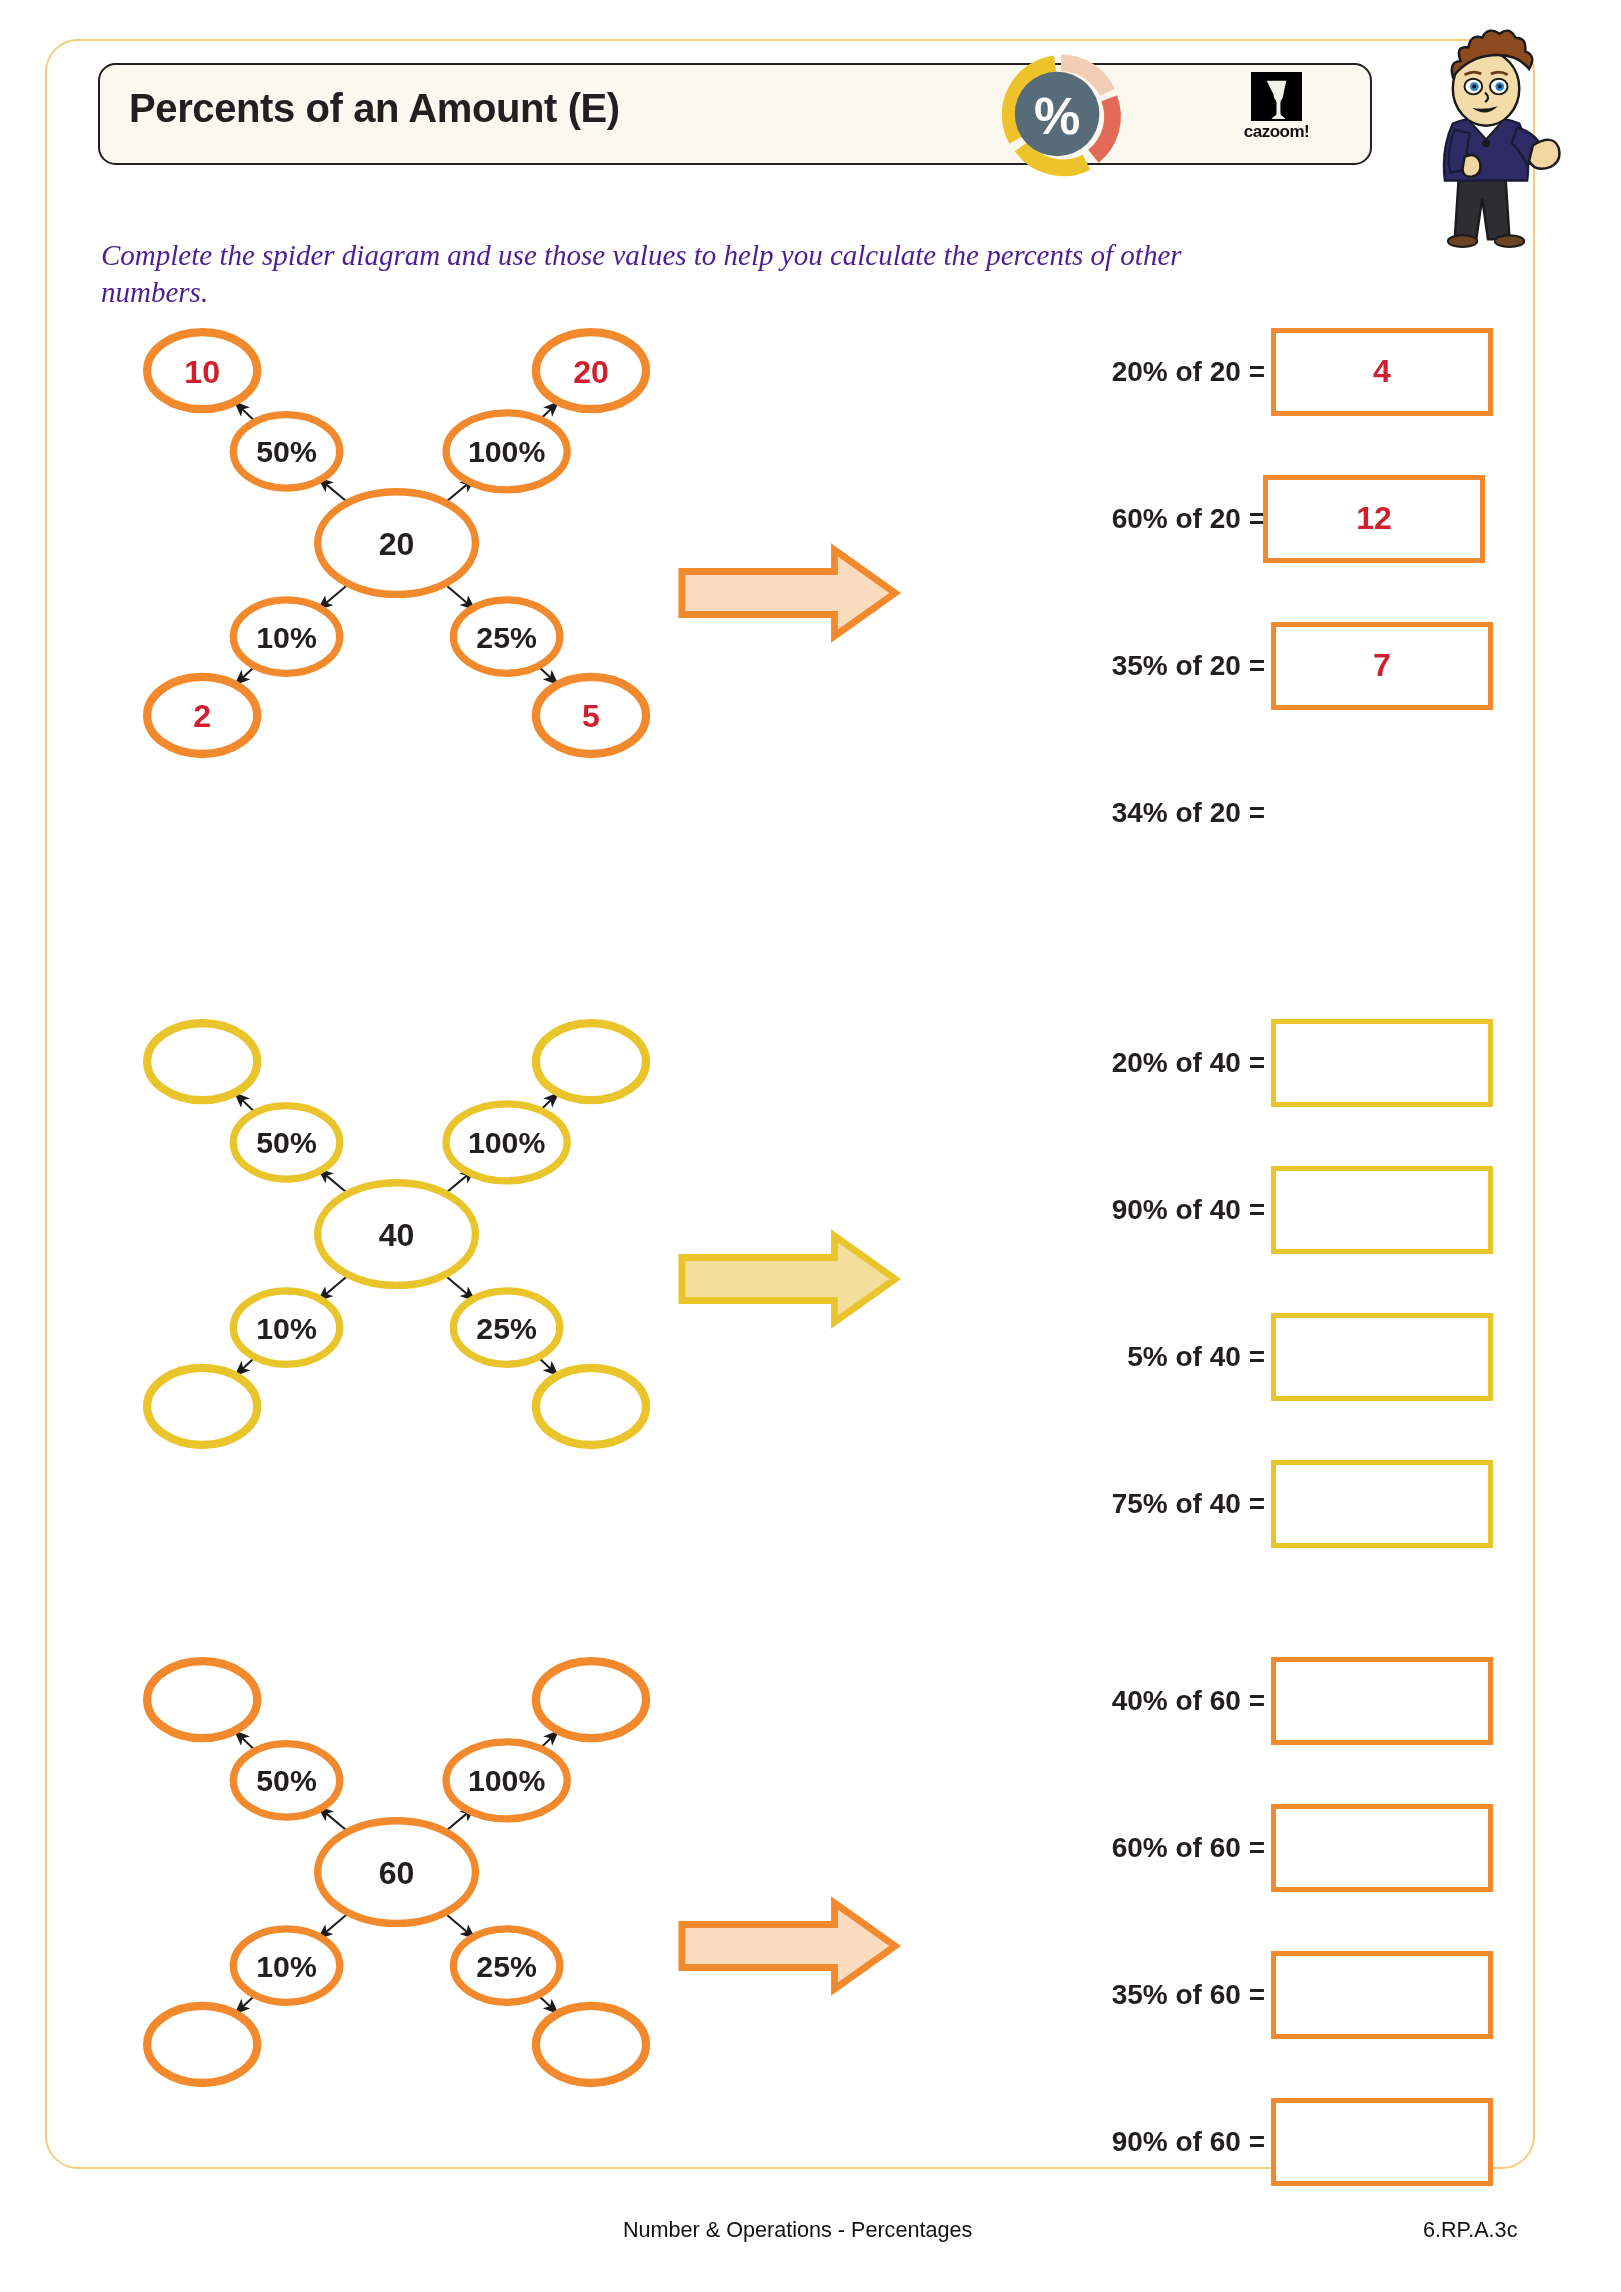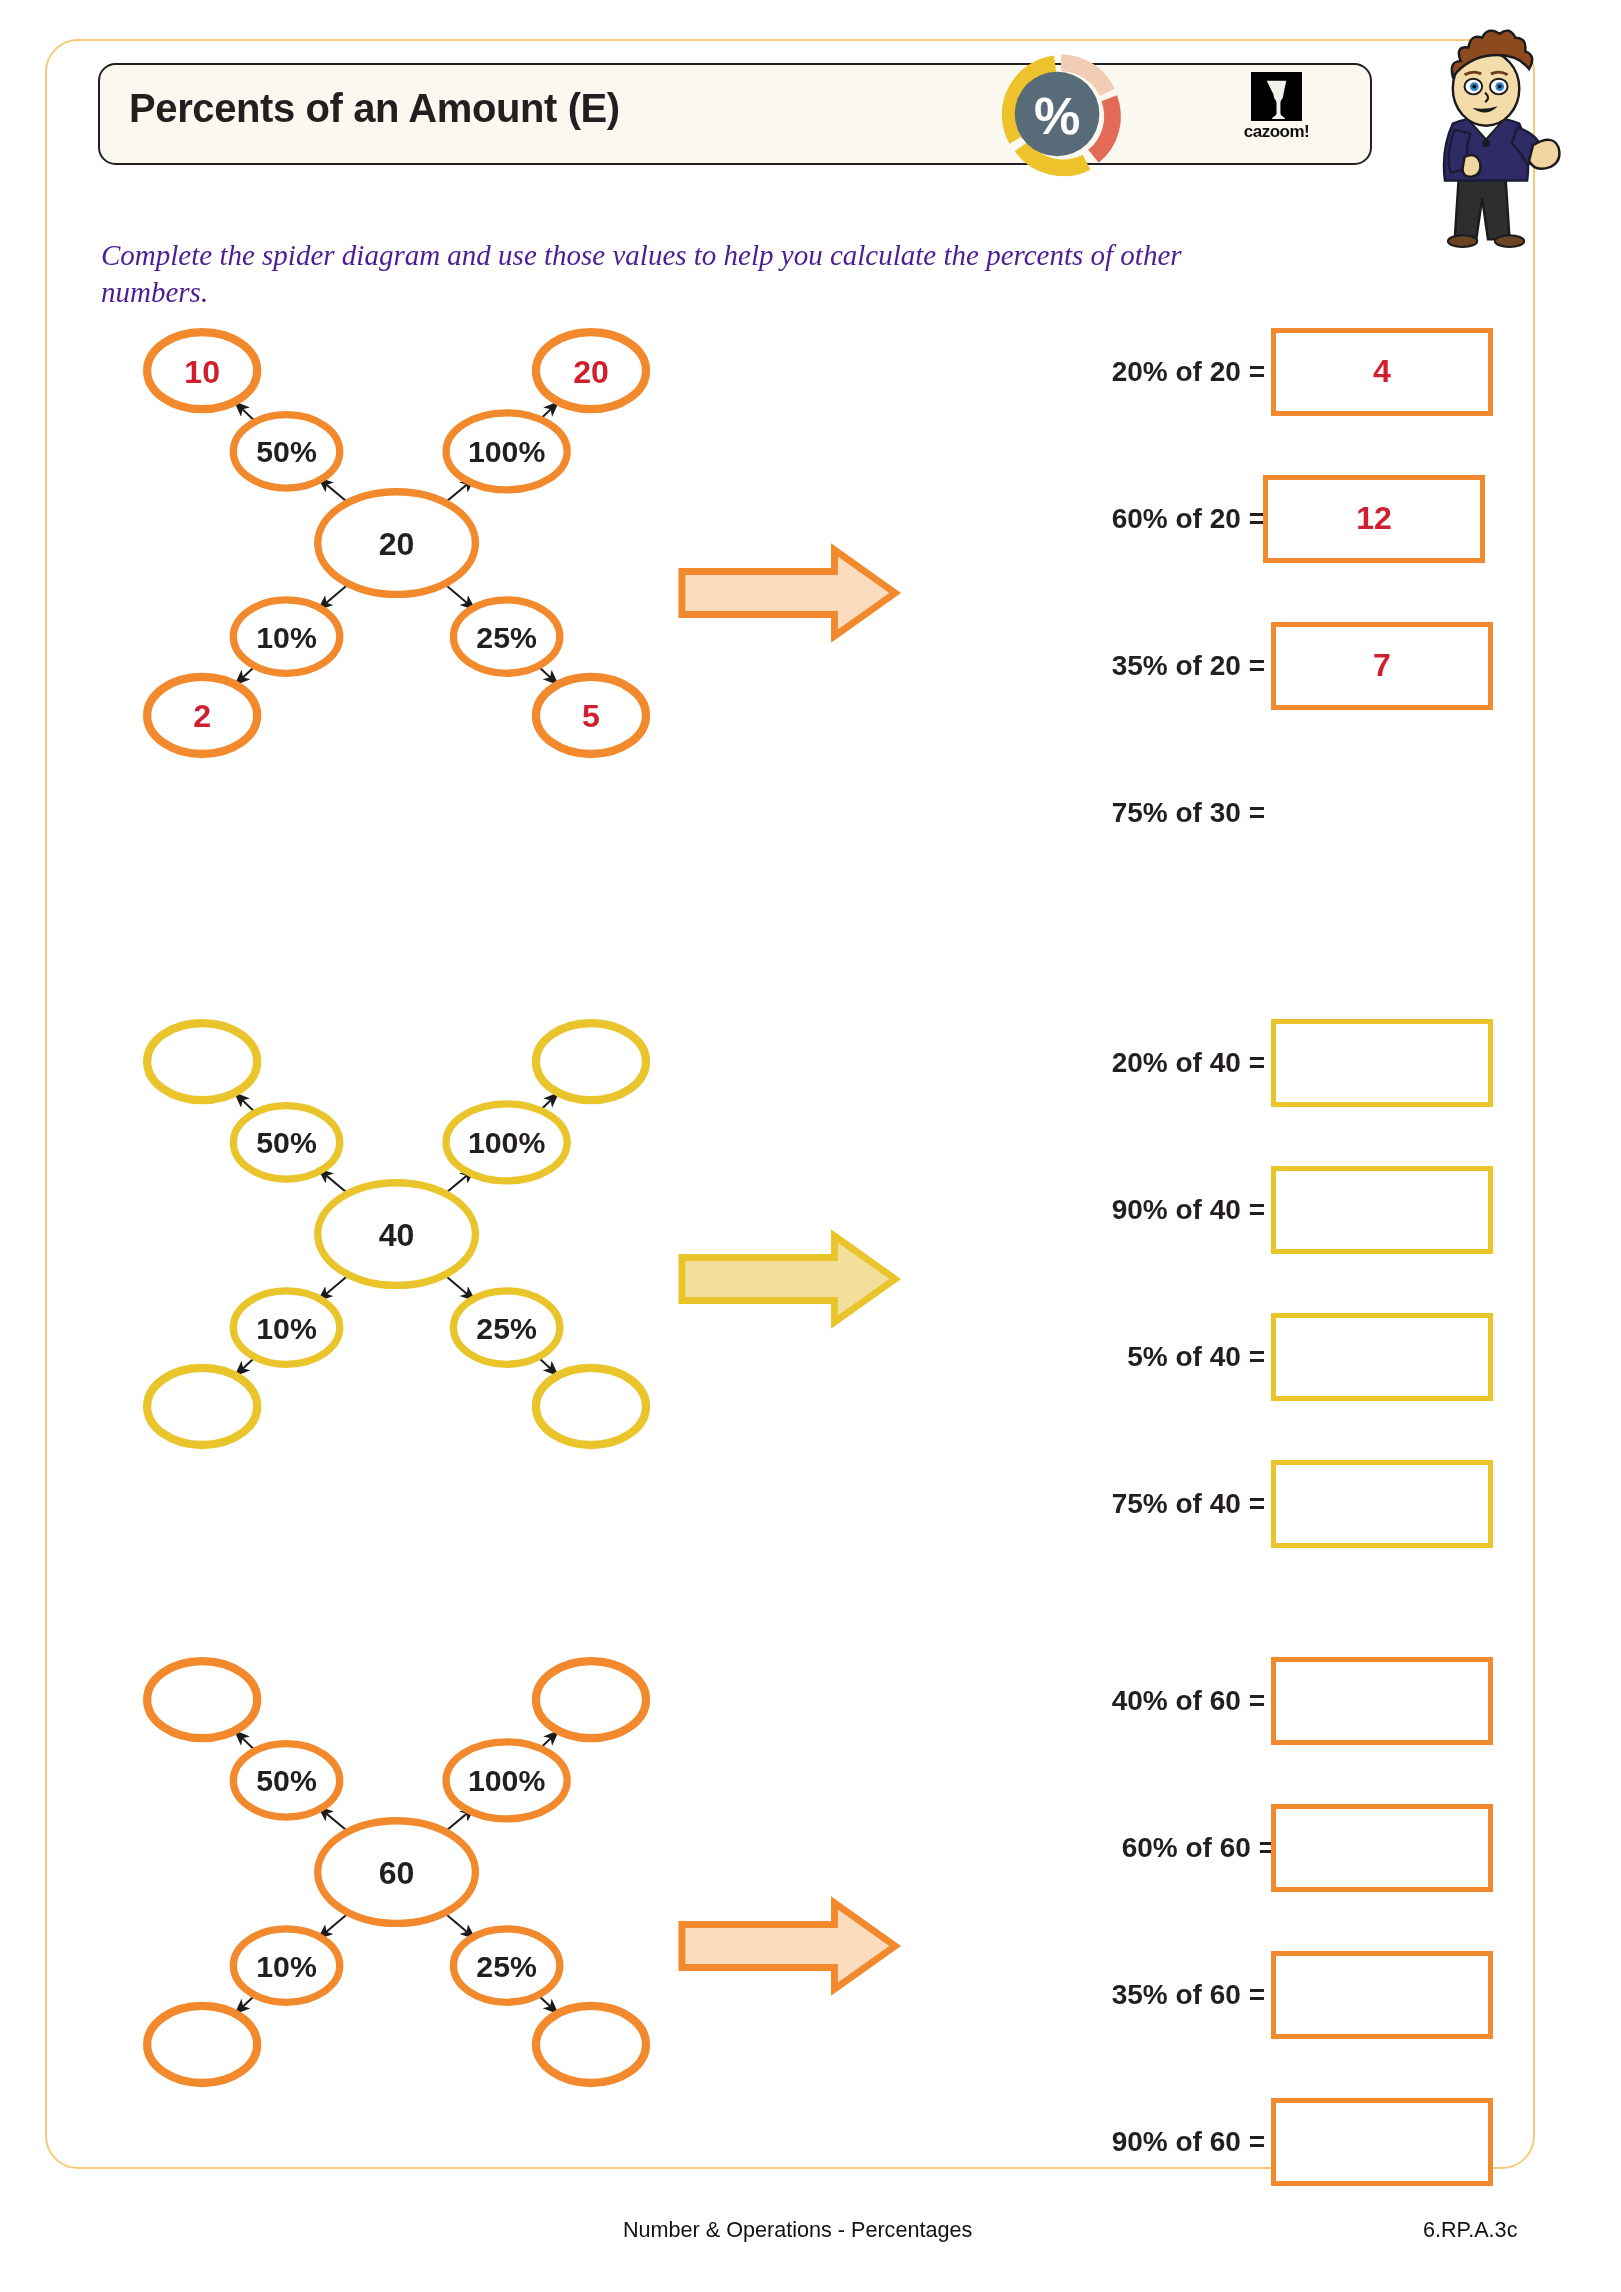--- a/index.html
+++ b/index.html
@@ -204,21 +204,21 @@
             <span class="q-ans">12</span>
           </div>
         </div>
         <div class="q-row" style="left: 0px; top: 294px; width: 549px;">
           <div class="q-label" style="right: 274px;">35% of 20 =</div>
           <div class="q-box" style="left: 281px; top: 4.9px; border: 5.9px solid rgb(242, 137, 44);">
             <span class="q-ans">7</span>
           </div>
         </div>
         <div class="q-row" style="left: 0px; top: 441px; width: 549px;">
-          <div class="q-label" style="right: 274px;">75% of 30 =</div>
+          <div class="q-label" style="right: 274px;">34% of 20 =</div>
         </div>
       </div>
     </div>
     <div class="section" style="top: 1014px; height: 451px;">
       <div class="spider">
         <svg width="608" height="431" viewBox="-30 -30 650 470">
           <defs>
             <marker id="ah1" markerWidth="9" markerHeight="9" refX="7" refY="3.2" orient="auto">
               <path d="M0,0 L8,3.2 L0,6.4 L2,3.2 z" fill="#1b1b1d"></path>
             </marker>
@@ -361,21 +361,21 @@
         </svg>
       </div>
       <div class="qlist" style="left: 990px; top: 0px; width: 549px;">
         <div class="q-row" style="left: 0px; top: 0px; width: 549px;">
           <div class="q-label" style="right: 274px;">40% of 60 =</div>
           <div class="q-box" style="left: 281px; top: 4.9px; border: 5.9px solid rgb(242, 137, 44);">
             <span class="q-ans"></span>
           </div>
         </div>
         <div class="q-row" style="left: 0px; top: 147px; width: 549px;">
-          <div class="q-label" style="right: 264px;">60% of 60 =</div>
+          <div class="q-label" style="right: 274px;">60% of 60 =</div>
           <div class="q-box" style="left: 281px; top: 4.9px; border: 5.9px solid rgb(242, 137, 44);">
             <span class="q-ans"></span>
           </div>
         </div>
         <div class="q-row" style="left: 0px; top: 294px; width: 549px;">
           <div class="q-label" style="right: 274px;">35% of 60 =</div>
           <div class="q-box" style="left: 281px; top: 4.9px; border: 5.9px solid rgb(242, 137, 44);">
             <span class="q-ans"></span>
           </div>
         </div>

